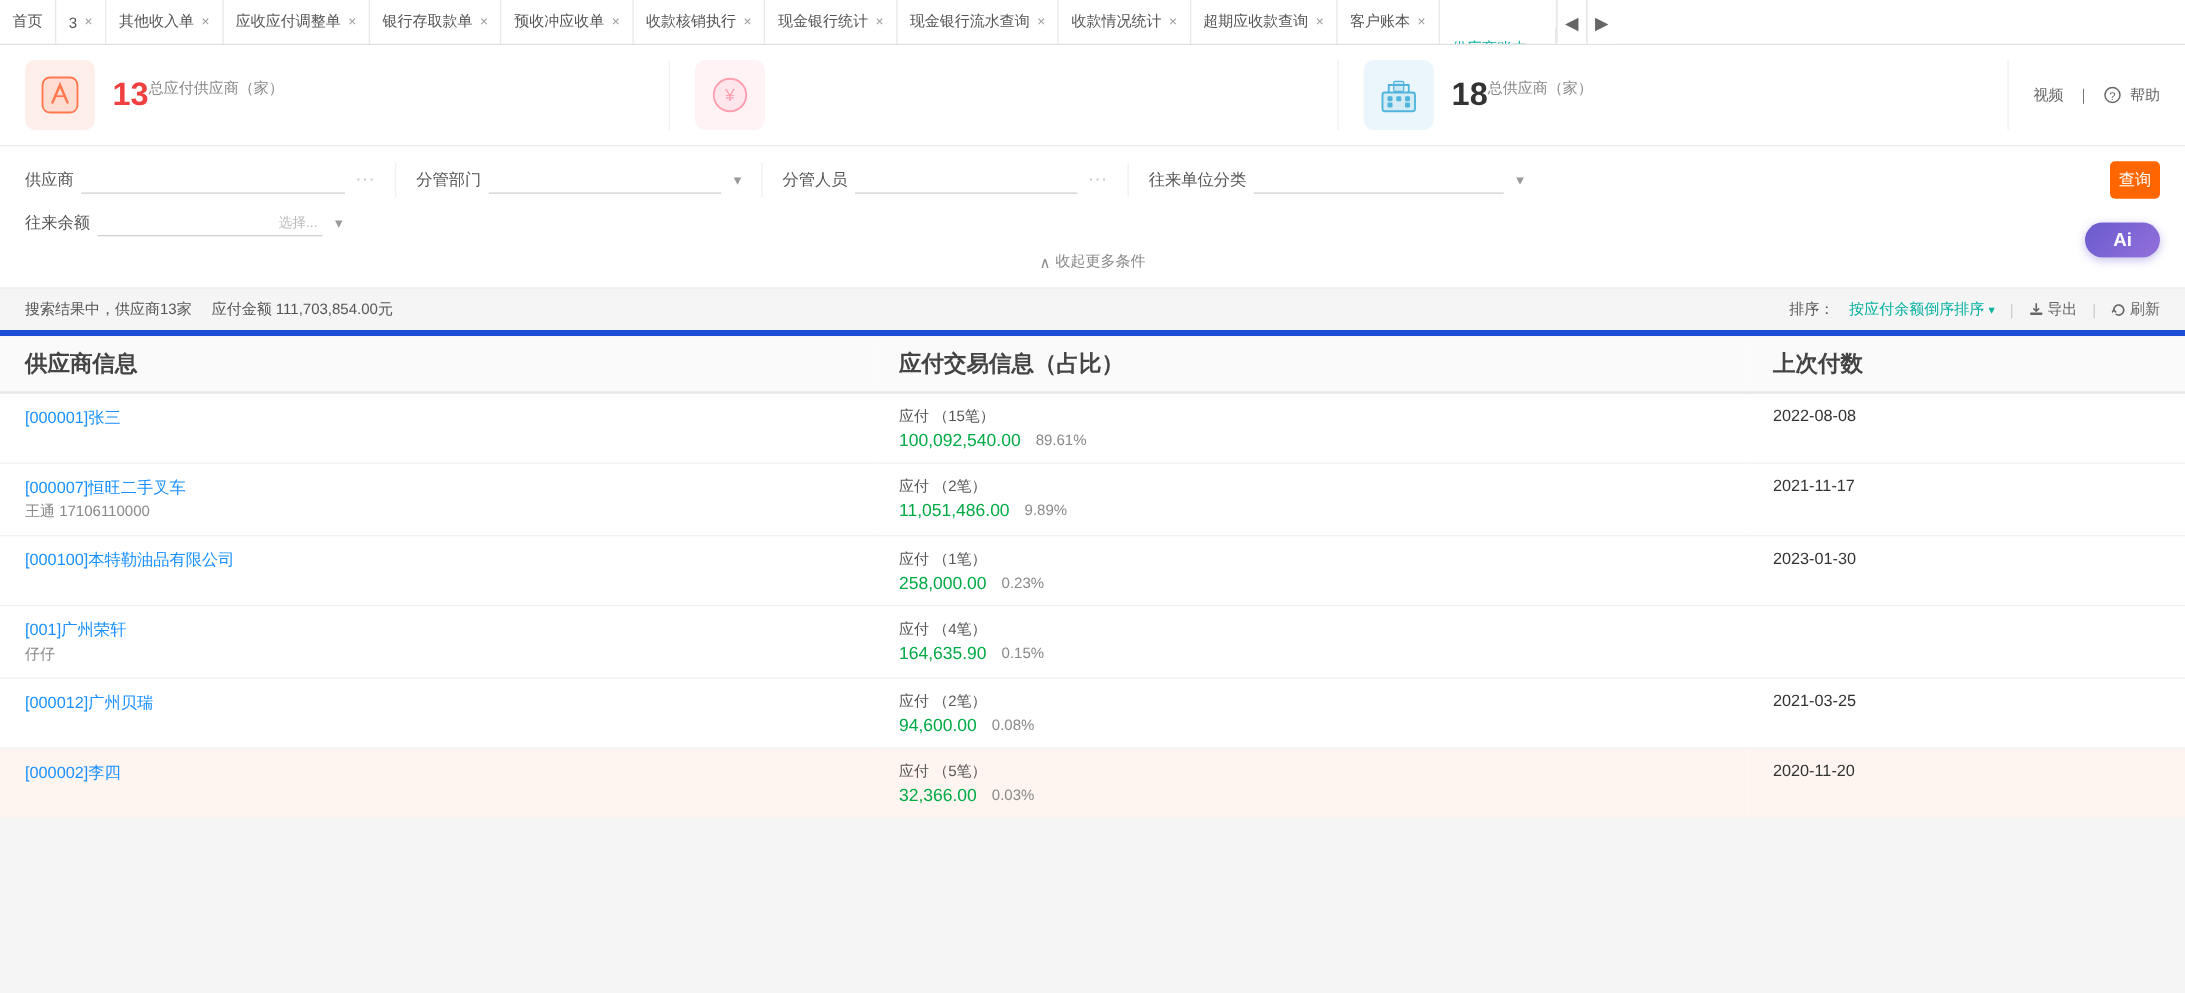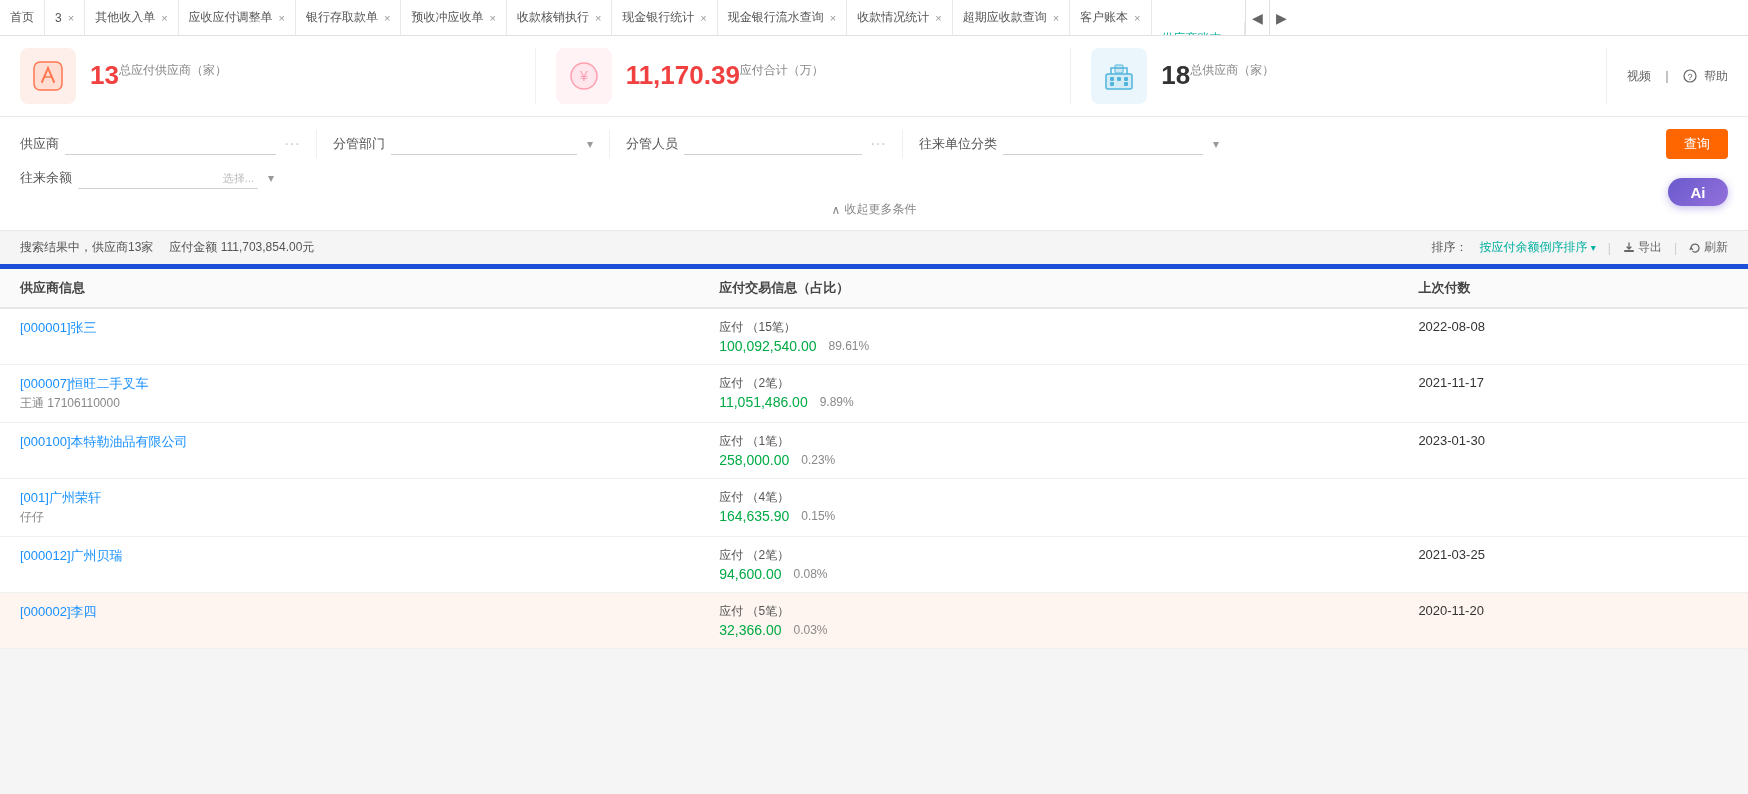--- a/index.html
+++ b/index.html
@@ -131,21 +131,21 @@
       min-width: 0;
     }
     .filter-input::placeholder { color: #bbb; }
     .filter-dots { color: #ccc; font-size: 16px; cursor: pointer; margin-left: 2px; }
     .filter-arrow { color: #999; font-size: 12px; cursor: pointer; margin-left: 4px; }
     .filter-separator { width: 1px; background: #f0f0f0; height: 28px; margin: 0 16px; flex-shrink: 0; }
     .btn-query {
       background: #ff6600;
       color: #fff;
       border: none;
-      padding: 6px 18px;
+      padding: 6px 7px;
       border-radius: 4px;
       cursor: pointer;
       font-size: 13px;
       flex-shrink: 0;
     }
     .collapse-btn {
       display: flex;
       align-items: center;
       justify-content: center;
       gap: 4px;
@@ -183,21 +183,21 @@
       border-collapse: collapse;
     }
     .data-table thead tr {
       background: #fafafa;
       border-bottom: 2px solid #e8e8e8;
     }
     .data-table thead th {
       padding: 10px 20px;
       text-align: left;
       font-weight: 600;
-      font-size: 13px;
+      font-size: 18px;
       color: #444;
     }
     .data-table tbody tr {
       border-bottom: 1px solid #f0f0f0;
     }
     .data-table tbody tr.highlighted { background: #fff5f0; }
     .data-table tbody td {
       padding: 10px 20px;
       vertical-align: top;
       font-size: 13px;
@@ -306,24 +306,20 @@
       <span class="card-value">13</span>
       <span class="card-label">总应付供应商（家）</span>
     </div>
   </div>
   <div class="summary-card">
     <div class="card-icon pink">
       <svg width="32" height="32" viewBox="0 0 32 32">
         <circle cx="16" cy="16" r="13" fill="rgba(255,160,180,0.15)" stroke="#ff9fb0" stroke-width="1.5"></circle>
         <text x="16" y="21" text-anchor="middle" font-size="14" fill="#ff9fb0">¥</text>
       </svg>
-    </div>
-    <div class="card-info">
-      <span class="card-value">11,170.39</span>
-      <span class="card-label">应付合计（万）</span>
     </div>
   </div>
   <div class="summary-card">
     <div class="card-icon blue">
       <svg width="32" height="32" viewBox="0 0 32 32">
         <rect x="3" y="14" width="26" height="15" rx="2" fill="rgba(80,180,220,0.15)" stroke="#50b4dc" stroke-width="1.5"></rect>
         <rect x="7" y="17" width="4" height="4" rx="1" fill="#50b4dc"></rect>
         <rect x="14" y="17" width="4" height="4" rx="1" fill="#50b4dc"></rect>
         <rect x="21" y="17" width="4" height="4" rx="1" fill="#50b4dc"></rect>
         <rect x="7" y="22" width="4" height="4" rx="1" fill="#50b4dc"></rect>

